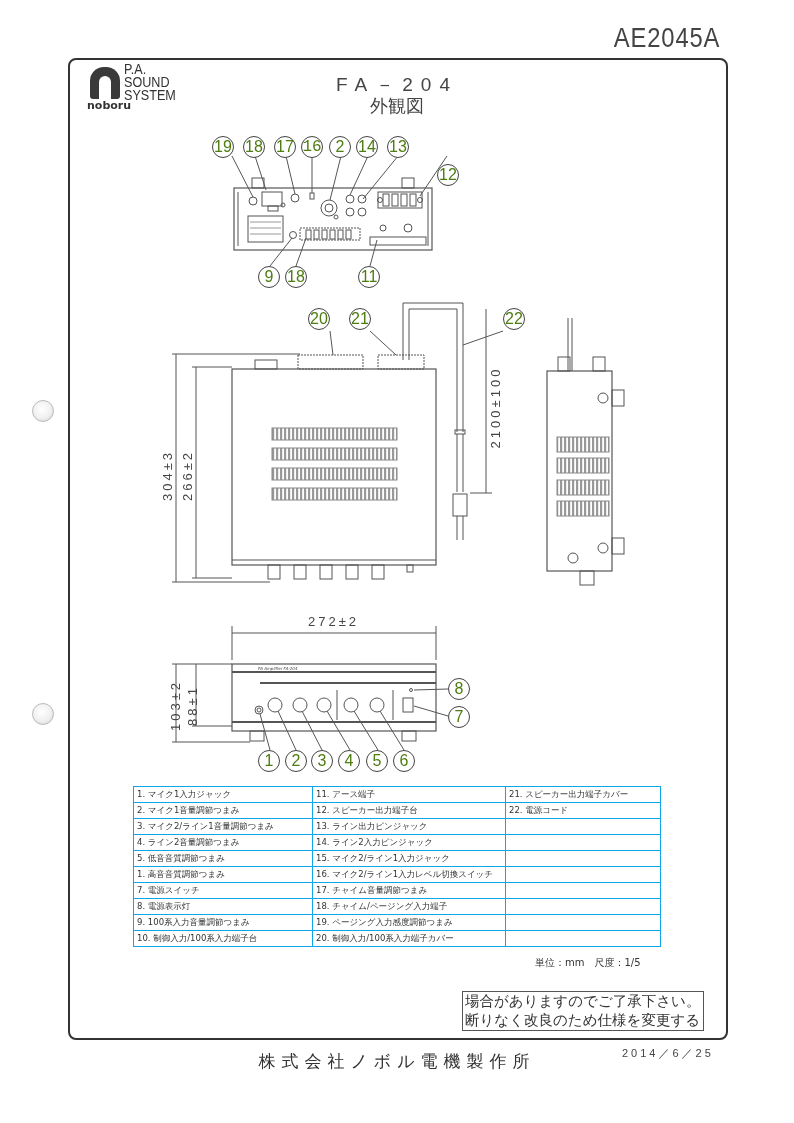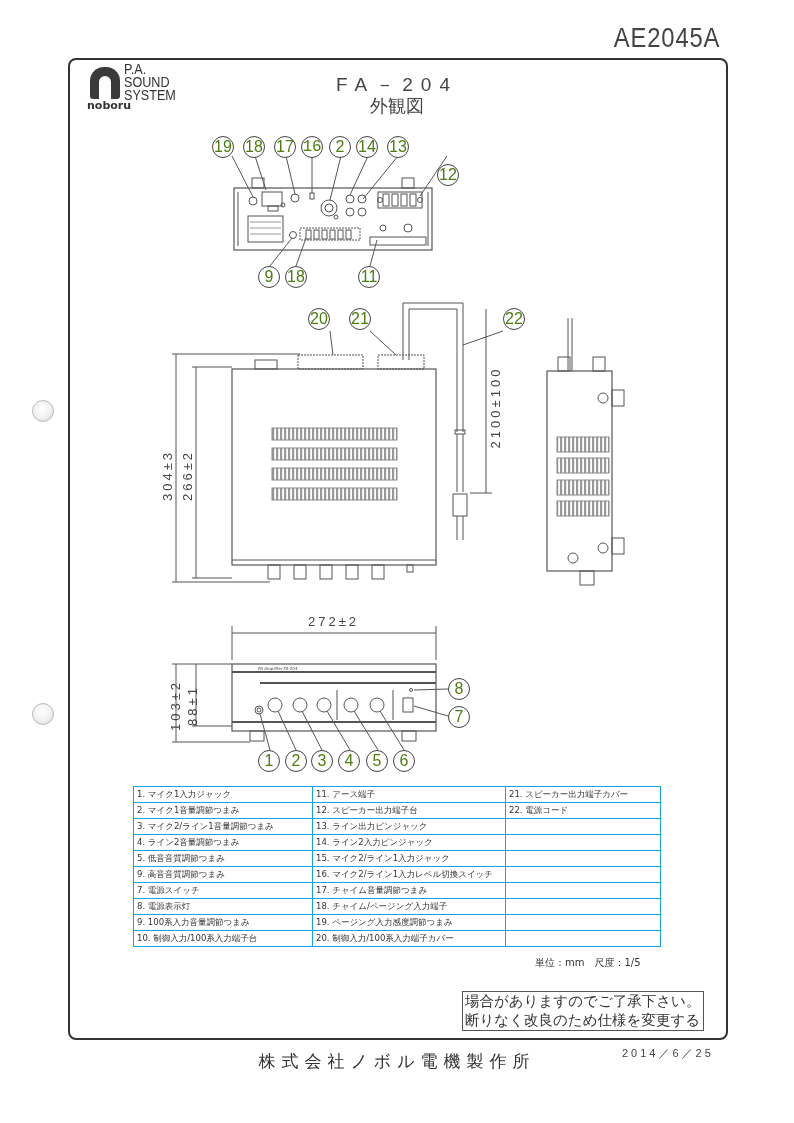--- a/index.html
+++ b/index.html
@@ -276,21 +276,21 @@
         <td class="c1">4. ライン2音量調節つまみ</td>
         <td class="c2">14. ライン2入力ピンジャック</td>
         <td class="c3"></td>
       </tr>
     <tr>
         <td class="c1">5. 低音音質調節つまみ</td>
         <td class="c2">15. マイク2/ライン1入力ジャック</td>
         <td class="c3"></td>
       </tr>
     <tr>
-        <td class="c1">9. 高音音質調節つまみ</td>
+        <td class="c1">1. 高音音質調節つまみ</td>
         <td class="c2">16. マイク2/ライン1入力レベル切換スイッチ</td>
         <td class="c3"></td>
       </tr>
     <tr>
         <td class="c1">7. 電源スイッチ</td>
         <td class="c2">17. チャイム音量調節つまみ</td>
         <td class="c3"></td>
       </tr>
     <tr>
         <td class="c1">8. 電源表示灯</td>

